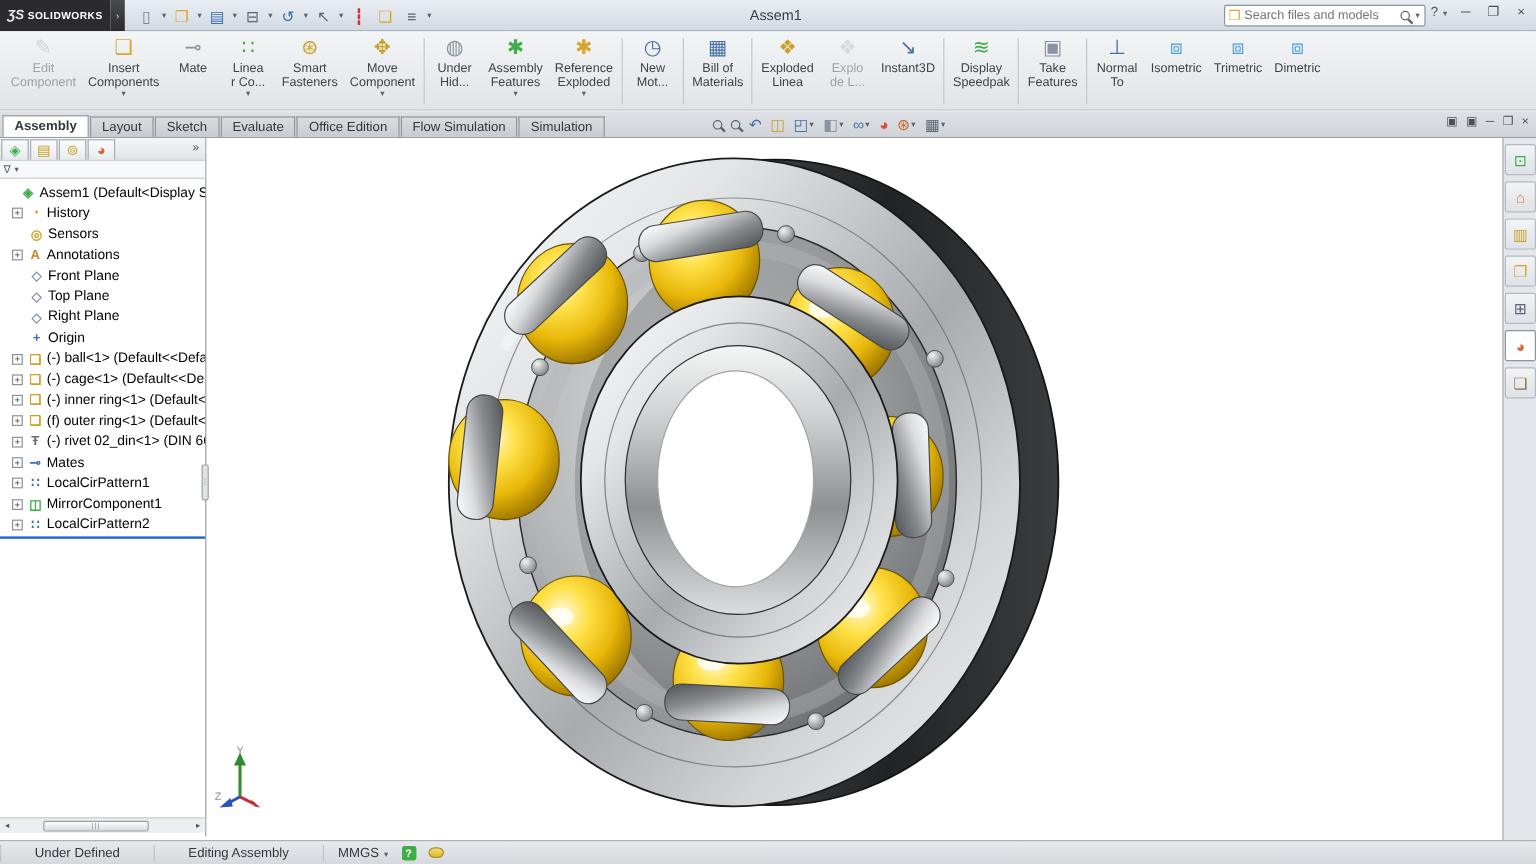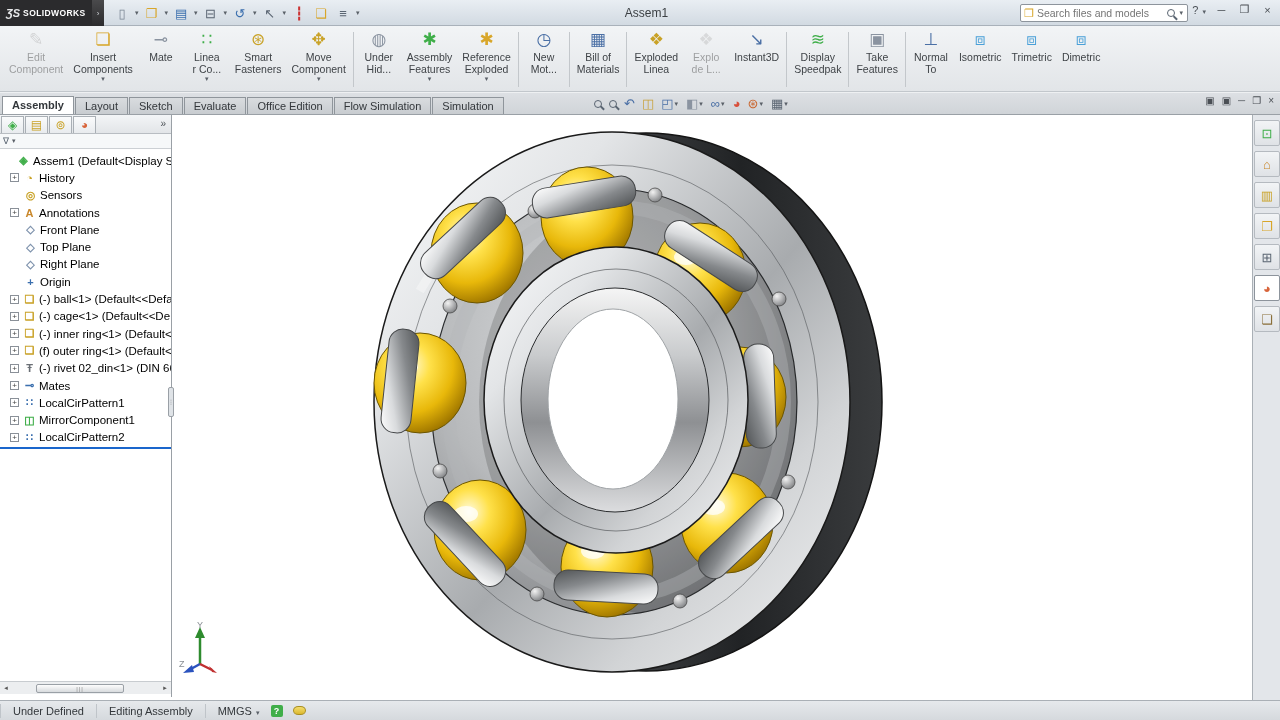--- a/index.html
+++ b/index.html
@@ -100,21 +100,21 @@
   .tp-btn { width:26px; height:26px; margin:5px 0 0 1px; display:flex; align-items:center;
     justify-content:center; font-size:13px; border:1px solid #b5bac0;
     background:linear-gradient(#f2f4f6,#dfe2e6); border-radius:2px; }
   .tp-btn.active { background:#fff; border-color:#8d949c; }
 
   
   #statusbar { position:absolute; bottom:0; left:0; width:1280px; height:20px;
     background:linear-gradient(#e6e9ec,#d5d9dd); border-top:1px solid #aab0b6;
     display:flex; align-items:center; font-size:11px; color:#33373b; }
   #status-left { flex:1; padding-left:5px; }
-  .sfield { padding:0 12px; border-left:1px solid #bfc4c9; height:14px; line-height:14px;text-align:right; }
+  .sfield { padding:0 28px; border-left:1px solid #bfc4c9; height:14px; line-height:14px;text-align:right; }
   #units { padding:0 4px 0 12px; border-left:1px solid #bfc4c9; height:14px; line-height:14px;}
   #help-green { width:12px; height:12px; background:#3fae49; color:#fff; font-size:9px; font-weight:bold;
     text-align:center; line-height:12px; border-radius:2px; margin:0 10px 0 6px; }
   #tag-pill { width:13px; height:9px; background:linear-gradient(#f3dd6e,#dcb82e);
     border:1px solid #a98f20; border-radius:50% / 60%; margin-right:8px; }
 </style>
 </head>
 <body>
 
 <div id="titlebar">

